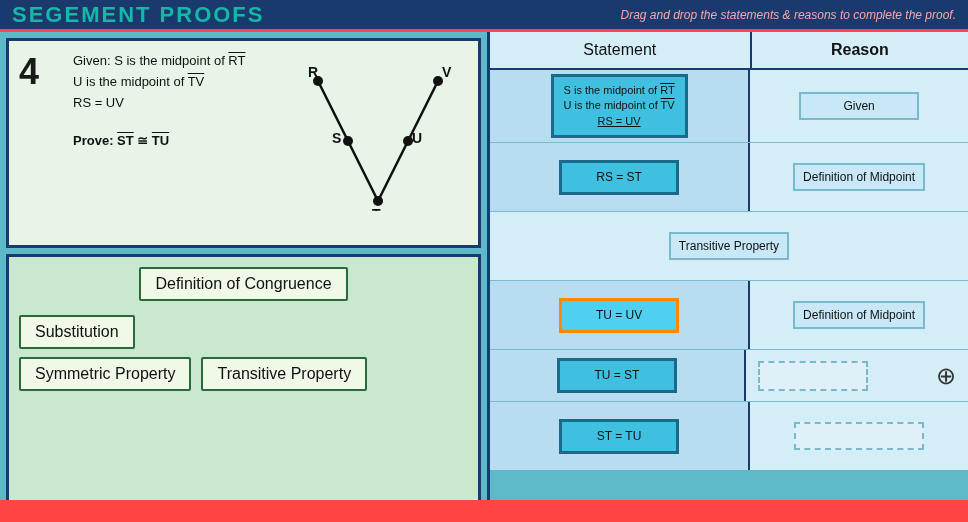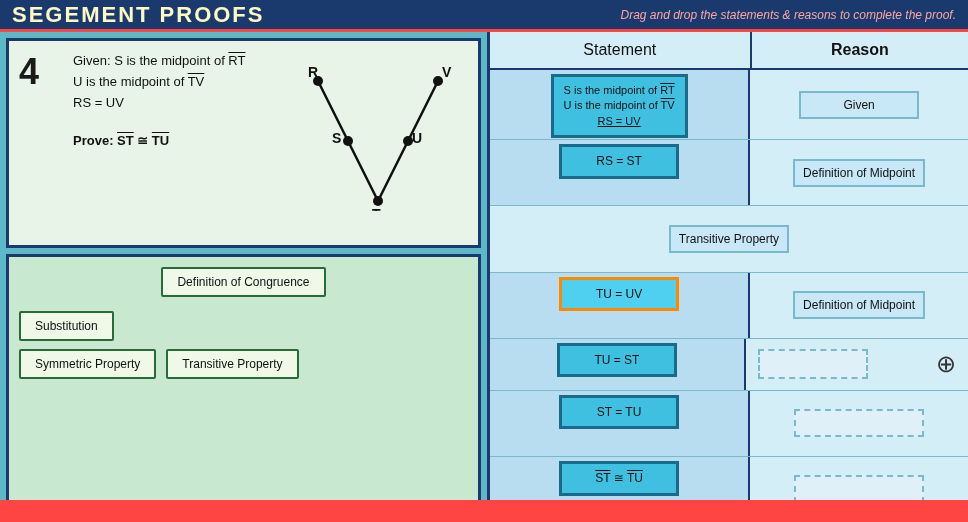--- a/index.html
+++ b/index.html
@@ -19,21 +19,21 @@
       align-items: center;
       justify-content: space-between;
       padding: 4px 12px;
       height: 32px;
       border-bottom: 3px solid #ff4444;
     }
     .header-title {
       font-size: 22px;
       font-weight: bold;
       letter-spacing: 2px;
-      color: #fef9c3;
+      color: #14b8a6;
     }
     .header-instruction {
       font-size: 12px;
       color: #fca5a5;
       font-style: italic;
     }
 
     
     .main {
       display: flex;
@@ -105,21 +105,21 @@
     }
     .drag-row {
       display: flex;
       gap: 10px;
       align-items: center;
     }
     .drag-btn {
       background: #f0f8e8;
       border: 2px solid #2a6a3a;
       color: #111;
-      font-size: 12px;
+      font-size: 16px;
       padding: 6px 14px;
       cursor: grab;
       border-radius: 2px;
       white-space: nowrap;
     }
     .drag-area-top {
       display: flex;
       justify-content: center;
       margin-bottom: 6px;
     }
@@ -167,21 +167,21 @@
       border-bottom: 1px solid #7ab8cc;
       min-height: 52px;
     }
     .proof-row:last-child {
       border-bottom: none;
     }
     .proof-statement-cell {
       flex: 1.2;
       border-right: 2px solid #1a3a6e;
       display: flex;
-      align-items: flex-start;
+      align-items: center;
       justify-content: center;
       padding: 4px 8px;
       background: #b8ddf0;
     }
     .proof-reason-cell {
       flex: 1;
       display: flex;
       align-items: center;
       justify-content: center;
       padding: 20px 8px;
@@ -376,28 +376,20 @@
 
       <div class="proof-row">
         <div class="proof-statement-cell">
           <div class="stmt-box filled">ST = TU</div>
         </div>
         <div class="proof-reason-cell">
           <div class="reason-box empty-slot" style="min-width:130px; min-height:28px;"></div>
         </div>
       </div>
 
-      <div class="proof-row">
-        <div class="proof-statement-cell">
-          <div class="stmt-box filled"><span class="overline">ST</span> ≅ <span class="overline">TU</span></div>
-        </div>
-        <div class="proof-reason-cell">
-          <div class="reason-box empty-slot" style="min-width:130px; min-height:28px;"></div>
-        </div>
-      </div>
 
     </div>
   </div>
 
 </div>
 
 <div class="footer">
   <span class="footer-text">©RISE AND SINE</span>
 </div>
 

